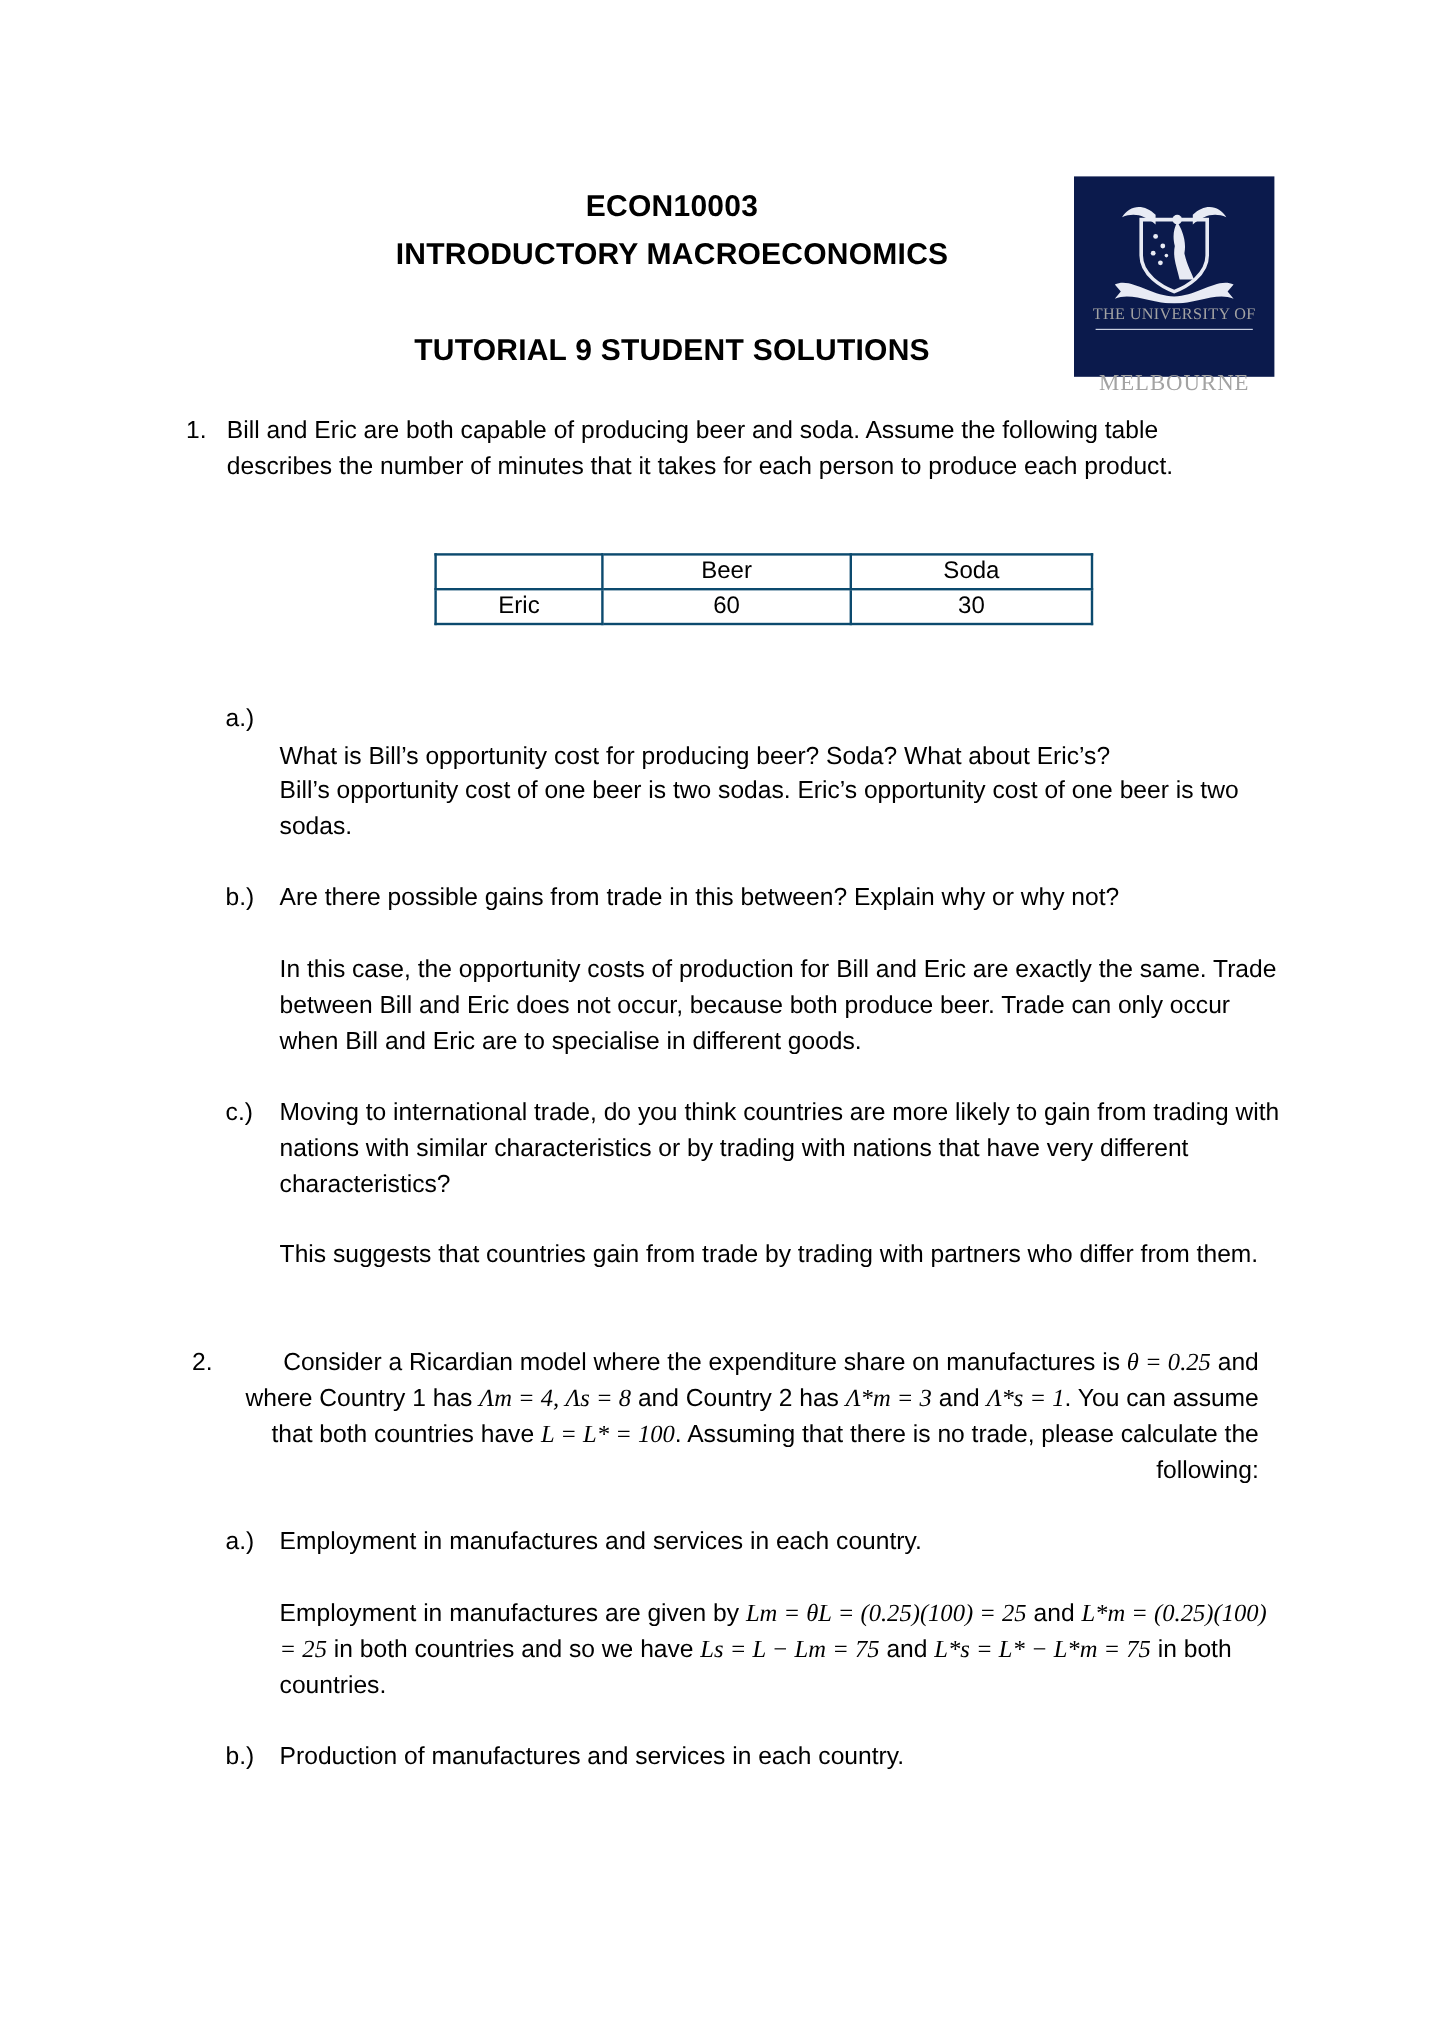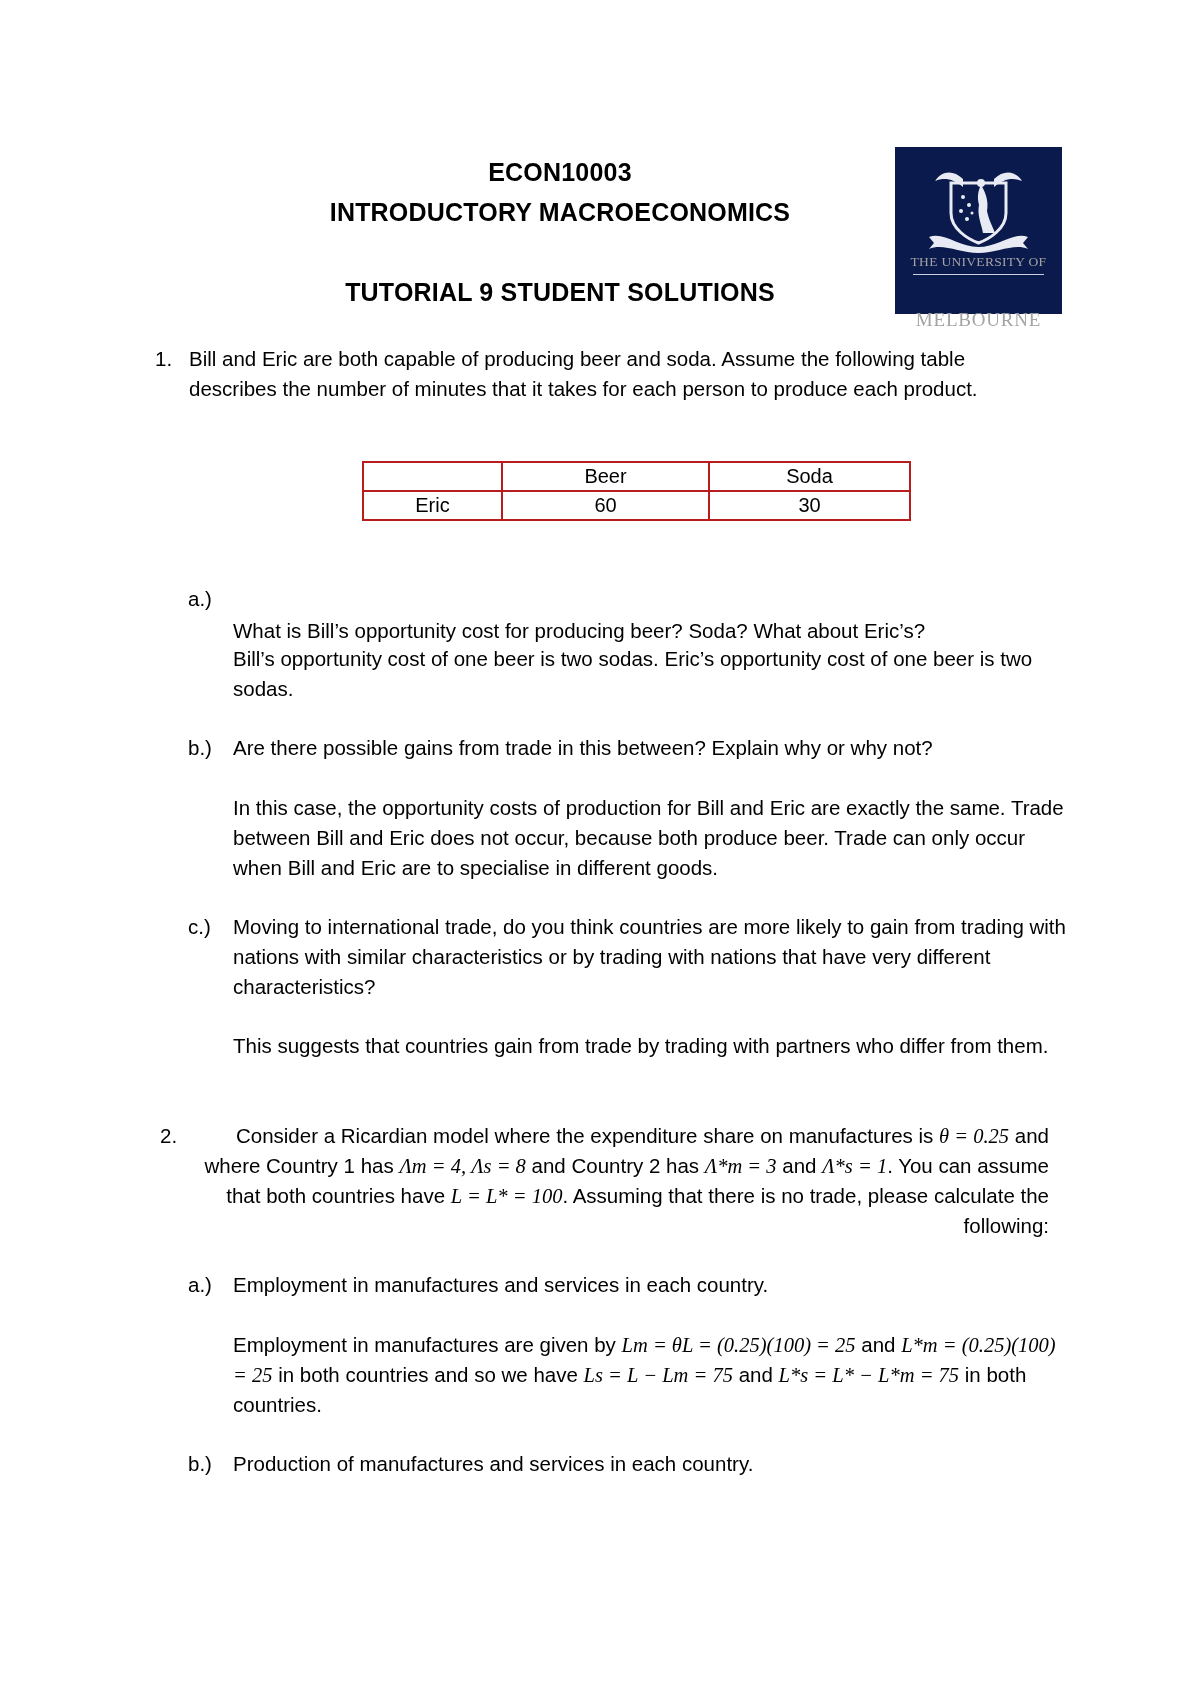--- a/index.html
+++ b/index.html
@@ -20,21 +20,21 @@
   .logo .l2 { position: absolute; left: 0; width: 167px; top: 130px; text-align: center;
               font-family: "Liberation Serif", serif; font-size: 19px; letter-spacing: 0.8px; margin-top: 32px; }
 
   .text { font-size: 20.5px; line-height: 30px; }
   .block { position: absolute; }
   .qnum { position: absolute; }
   .math { font-family: "Liberation Serif", serif; font-style: italic; }
 
   table.tbl { position: absolute; left: 362px; top: 461px; border-collapse: collapse;
               font-size: 20px; }
-  table.tbl td { border: 2px solid #b91c1c; text-align: center; height: 27px; padding: 0; line-height: 27px; }
+  table.tbl td { border: 2px solid #0c4a6e; text-align: center; height: 27px; padding: 0; line-height: 27px; }
 </style>
 </head>
 <body>
 
 <div class="page">
 
   <div class="header">
     <div>ECON10003</div>
     <div>INTRODUCTORY MACROECONOMICS</div>
     <div class="gap"></div>

